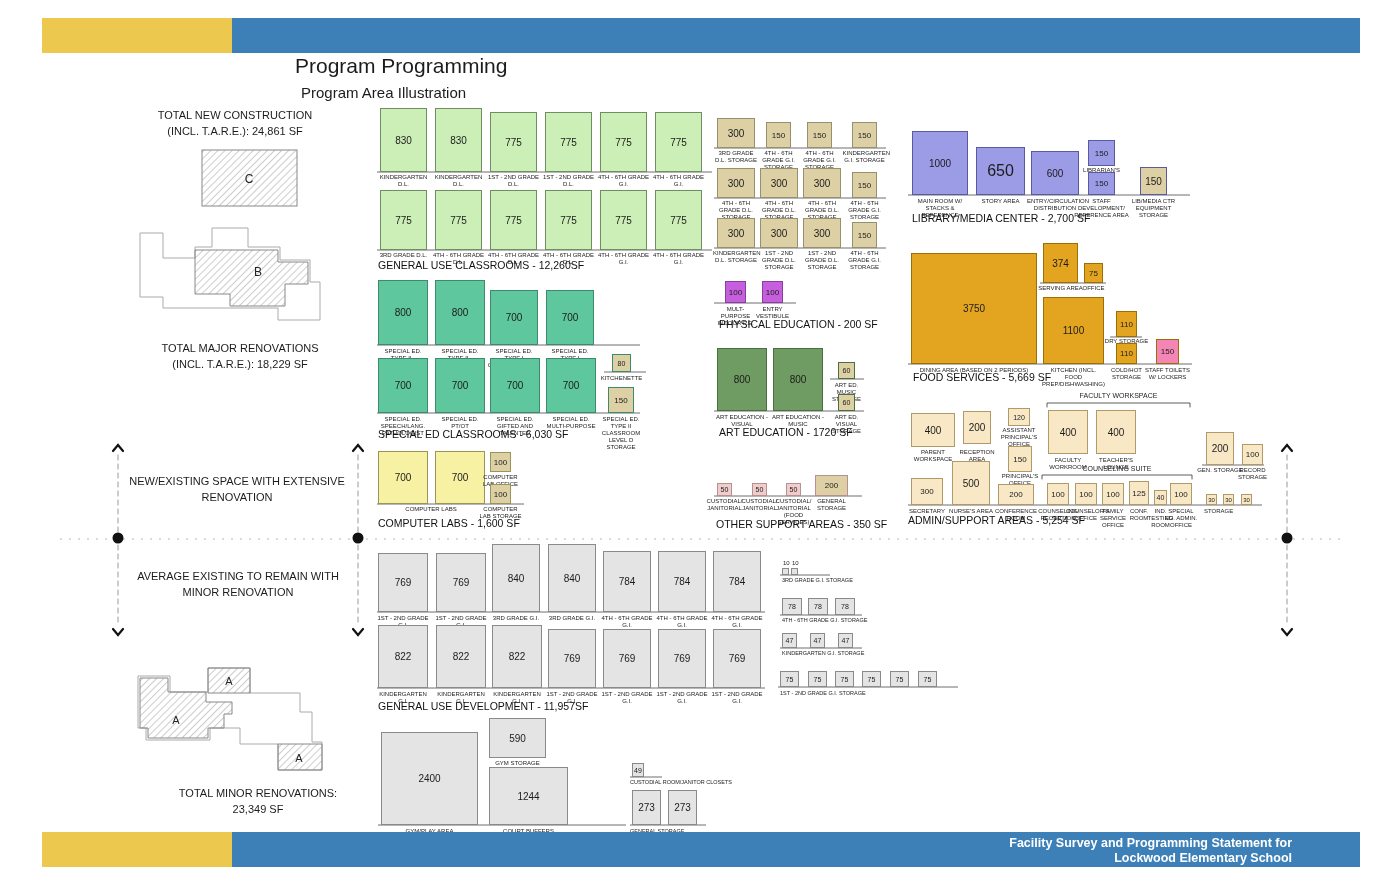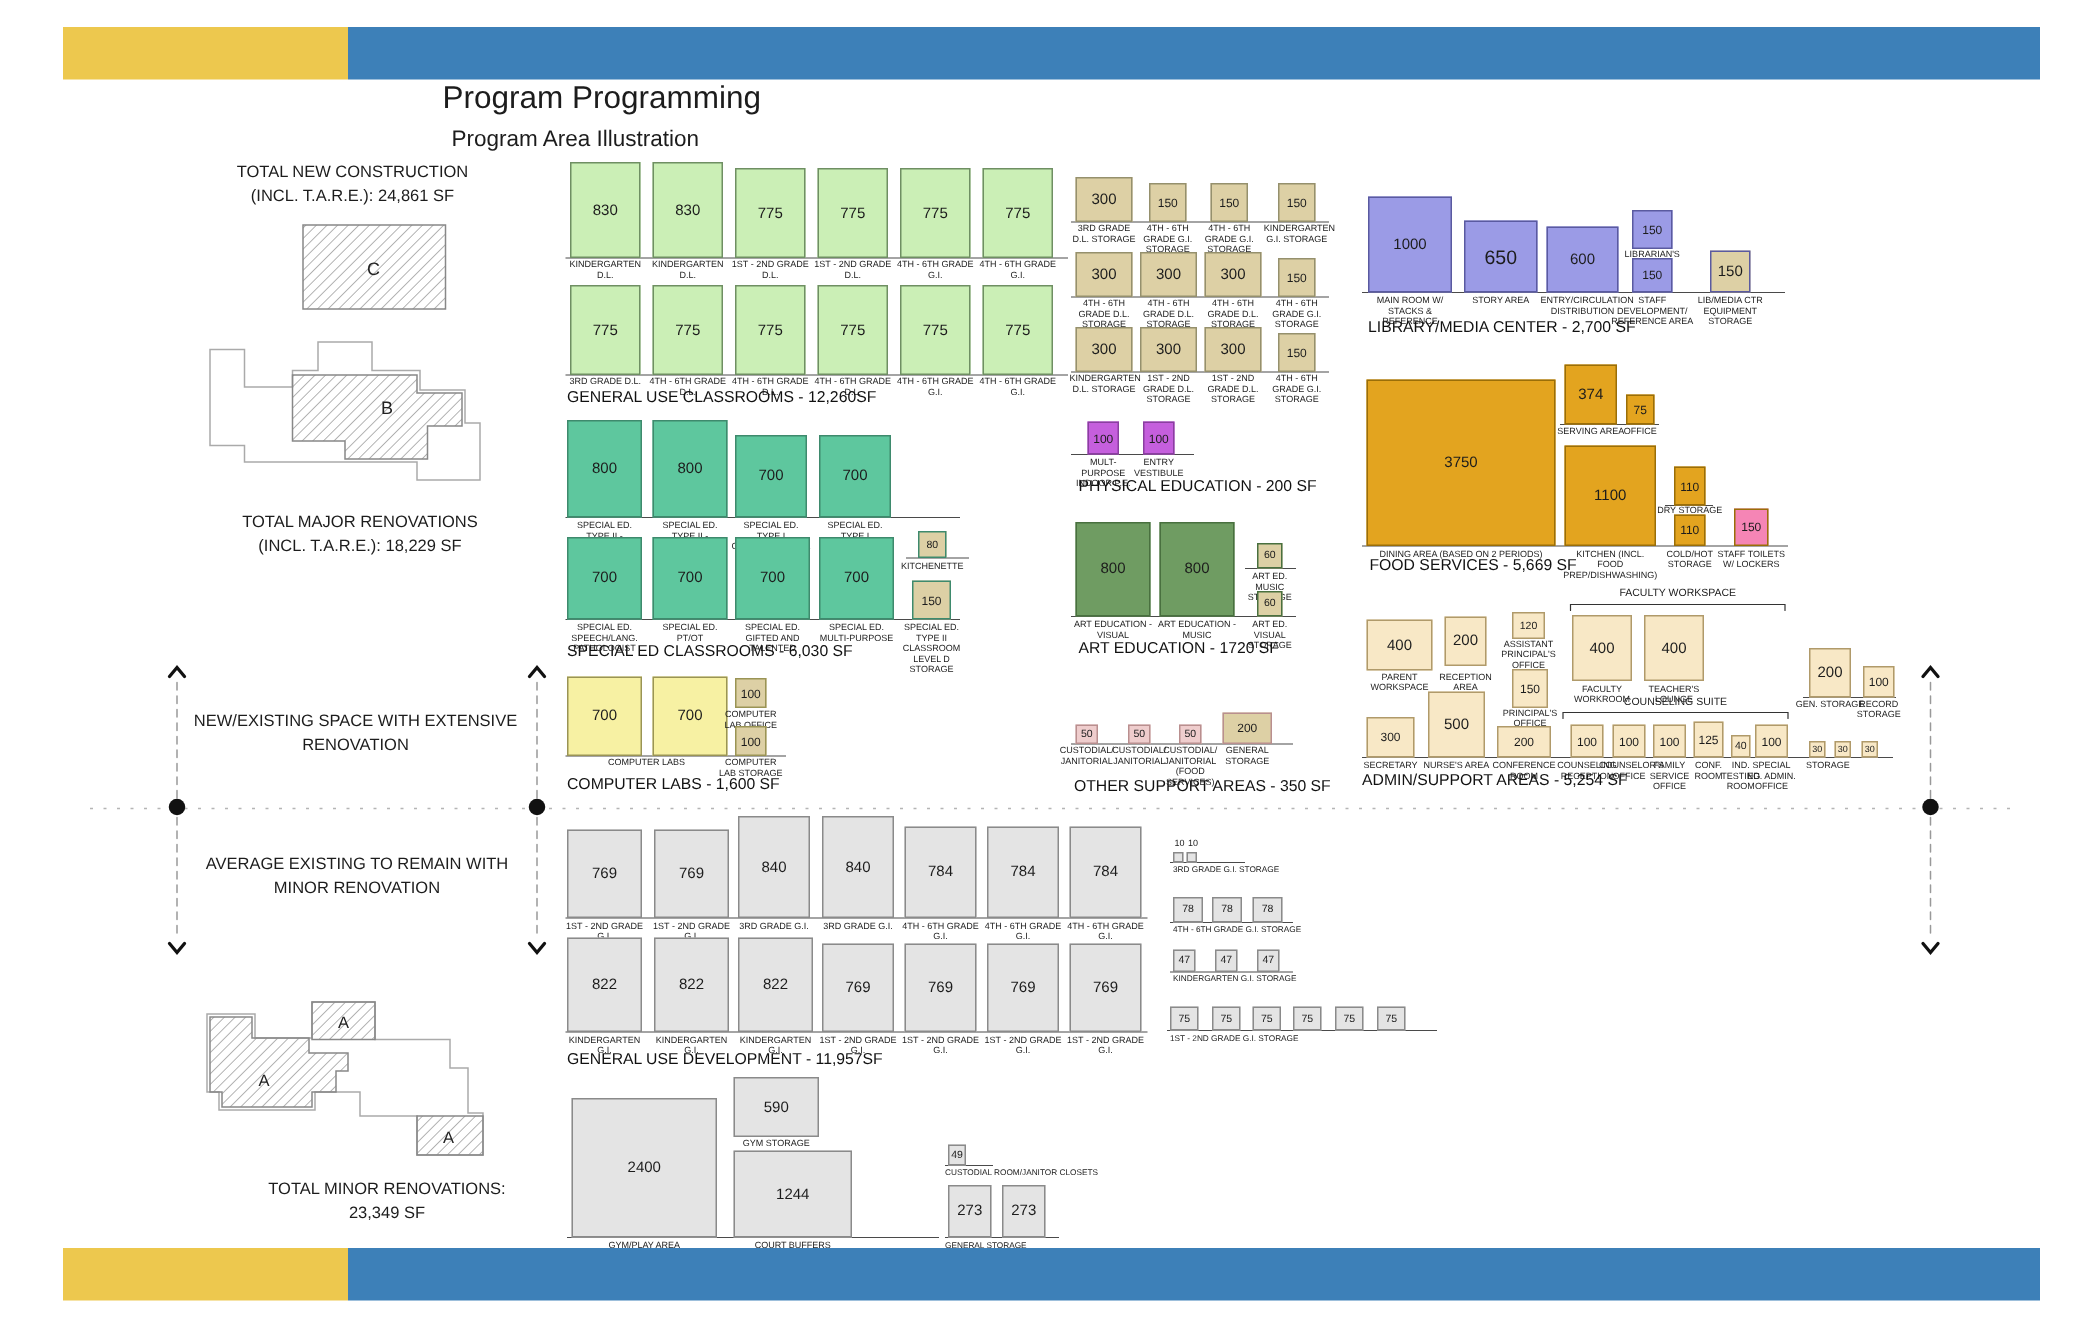--- a/index.html
+++ b/index.html
@@ -220,21 +220,21 @@
       <div class="blk-label" style="left: 799px; top: 250px; width: 46px;">1ST - 2ND GRADE D.L. STORAGE</div>
       <div class="blk" style="left: 852px; top: 222px; width: 25px; height: 26px; background: rgb(221, 208, 165); border-color: rgb(149, 144, 109);">
         <span class="blk-num" style="font-size: 8px;">150</span>
       </div>
       <div class="blk-label" style="left: 842.5px; top: 250px; width: 44px;">4TH - 6TH GRADE G.I. STORAGE</div>
       <div class="blk" style="left: 912px; top: 131px; width: 56px; height: 64px; background: rgb(155, 155, 230); border-color: rgb(90, 90, 160);">
         <span class="blk-num" style="font-size: 10px;">1000</span>
       </div>
       <div class="blk-label" style="left: 911px; top: 198px; width: 58px;">MAIN ROOM W/ STACKS &amp; REFERENCE</div>
       <div class="blk" style="left: 976px; top: 147px; width: 49px; height: 48px; background: rgb(155, 155, 230); border-color: rgb(90, 90, 160);">
-        <span class="blk-num" style="font-size: 13px;">650</span>
+        <span class="blk-num" style="font-size: 16px;">650</span>
       </div>
       <div class="blk-label" style="left: 973.5px; top: 198px; width: 54px;">STORY AREA</div>
       <div class="blk" style="left: 1031px; top: 151px; width: 48px; height: 44px; background: rgb(155, 155, 230); border-color: rgb(90, 90, 160);">
         <span class="blk-num" style="font-size: 10px;">600</span>
       </div>
       <div class="blk-label" style="left: 1027px; top: 198px; width: 56px;">ENTRY/CIRCULATION DISTRIBUTION</div>
       <div class="blk" style="left: 1088px; top: 140px; width: 27px; height: 26px; background: rgb(155, 155, 230); border-color: rgb(90, 90, 160);">
         <span class="blk-num" style="font-size: 8px;">150</span>
       </div>
       <div class="blk-label" style="left: 1073.5px; top: 167px; width: 56px;">LIBRARIAN'S OFFICE</div>
@@ -580,14 +580,18 @@
       </div>
       <div class="blk" style="left: 668px; top: 790px; width: 29px; height: 35px; background: rgb(228, 228, 228); border-color: rgb(138, 138, 138);">
         <span class="blk-num" style="font-size: 10px;">273</span>
       </div>
       <div class="ann" style="left: 630px; top: 779px; width: 130px; font-size: 5.5px; text-align: left;">CUSTODIAL ROOM/JANITOR CLOSETS</div>
       <div class="ann" style="left: 630px; top: 828px; width: 90px; font-size: 5.5px; text-align: left;">GENERAL STORAGE</div>
     </div>
 
   <div class="band band-yellow" style="left: 42px; top: 832px; width: 190px; background: rgb(237, 200, 78);"></div>
   <div class="band band-blue" style="left: 232px; top: 832px; width: 1128px; background: rgb(61, 128, 184);"></div>
+  <div class="footer-text">
+    <div>Facility Survey and Programming Statement for</div>
+    <div>Lockwood Elementary School</div>
+  </div>
 
 </div>
 
 </body></html>

